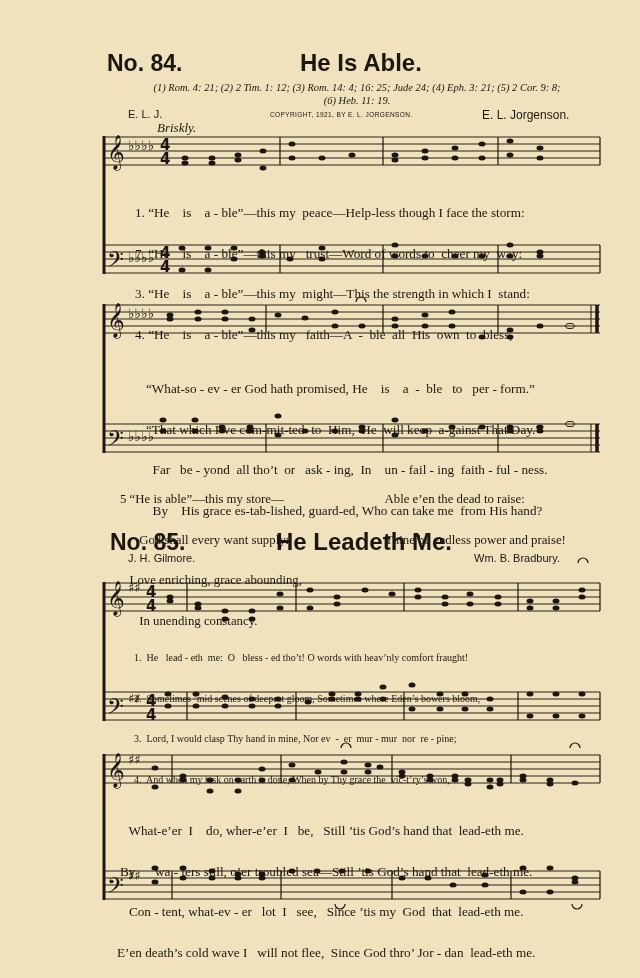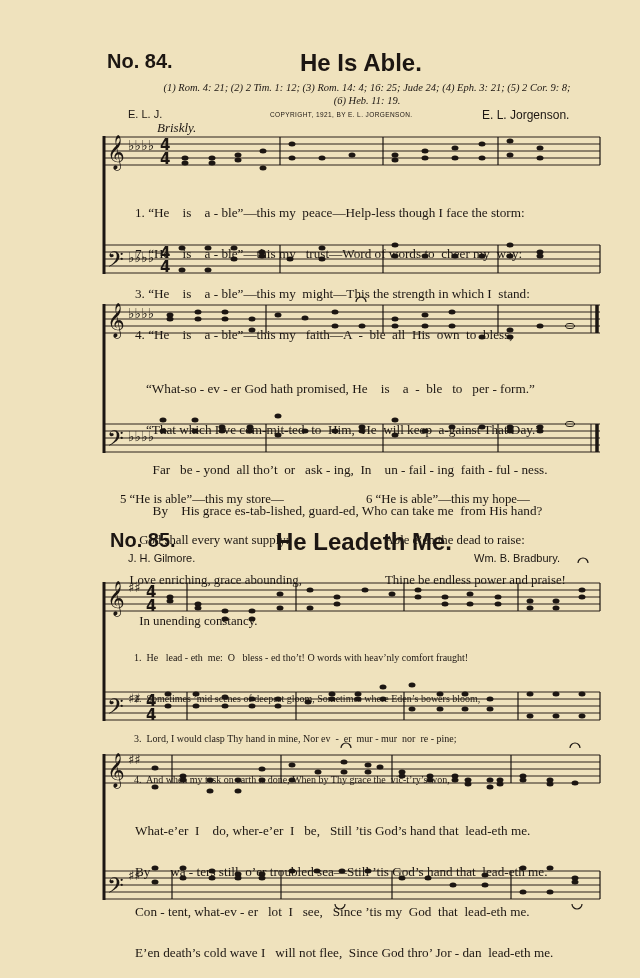--- a/index.html
+++ b/index.html
@@ -1,34 +1,34 @@
 <!DOCTYPE html>
 <html><head>
 <meta charset="utf-8">
 <style>
   html,body{margin:0;padding:0;}
   body{width:640px;height:978px;background:#efe2bd;position:relative;overflow:hidden;
        font-family:"DejaVu Serif","Liberation Serif",serif;color:#1c1612;}
   .abs{position:absolute;}
-  .hymn-no{font-family:"Liberation Sans","DejaVu Sans",sans-serif;font-size:20px;font-weight:bold;letter-spacing:0;}
+  .hymn-no{font-family:"Liberation Sans","DejaVu Sans",sans-serif;font-size:23px;font-weight:bold;letter-spacing:0;}
   .hymn-title{font-family:"Liberation Sans","DejaVu Sans",sans-serif;font-size:24px;font-weight:bold;}
   .refs{font-family:"Liberation Serif",serif;font-size:10.5px;text-align:center;width:520px;line-height:13px;}
   .credit{font-family:"Liberation Sans",sans-serif;font-size:11px;}
   .copyright{font-family:"Liberation Sans",sans-serif;font-size:6.5px;letter-spacing:0.4px;}
   .tempo{font-family:"Liberation Serif",serif;font-style:italic;font-size:13px;}
   .lyrics{font-family:"Liberation Serif",serif;font-size:13.2px;line-height:13.5px;white-space:pre;}
   .stanza{font-family:"Liberation Serif",serif;font-size:12.8px;line-height:13.5px;white-space:pre;}
   svg{position:absolute;left:0;top:0;}
 </style>
 </head>
 <body>
 
 <div class="abs hymn-no" style="left:107px;top:50px;">No. 84.</div>
 <div class="abs hymn-title" style="left:300px;top:49px;">He Is Able.</div>
-<div class="abs refs" style="left:107px;top:81px;">
+<div class="abs refs" style="left:97px;top:81px;">
   <div style="font-style:italic;">(1) Rom. 4: 21; (2) 2 Tim. 1: 12; (3) Rom. 14: 4; 16: 25; Jude 24; (4) Eph. 3: 21; (5) 2 Cor. 9: 8;</div>
   <div style="font-style:italic;">(6) Heb. 11: 19.</div>
 </div>
 <div class="abs credit" style="left:128px;top:108px;">E. L. J.</div>
 <div class="abs copyright" style="left:270px;top:111px;">COPYRIGHT, 1921, BY E. L. JORGENSON.</div>
 <div class="abs credit" style="left:482px;top:108px;font-size:12px;text-align:center;">E. L. Jorgenson.</div>
 <div class="abs tempo" style="left:157px;top:120px;">Briskly.</div>
 
 <svg width="640" height="978">
   <g stroke="#2a211a" stroke-width="1" fill="none">
@@ -430,35 +430,34 @@
   <div>  By    His grace es-tab-lished, guard-ed, Who can take me  from His hand?</div>
 </div>
 
 <div class="abs stanza" style="left:120px;top:466px;">
   <div>5 “He is able”—this my store—</div>
   <div>      God shall every want supply:</div>
   <div>   Love enriching, grace abounding,</div>
   <div>      In unending constancy.</div>
 </div>
 <div class="abs stanza" style="left:366px;top:466px;">
-  <div>6 “He is able”—this my hope—</div>
   <div>      Able e’en the dead to raise:</div>
   <div>      Thine be endless power and praise!</div>
 </div>
 
 <div class="abs hymn-no" style="left:110px;top:529px;">No. 85.</div>
 <div class="abs hymn-title" style="left:276px;top:528px;">He Leadeth Me.</div>
 <div class="abs credit" style="left:128px;top:552px;">J. H. Gilmore.</div>
 <div class="abs credit" style="left:474px;top:552px;">Wm. B. Bradbury.</div>
 
 <div class="abs lyrics" style="left:134px;top:624px;font-size:10px;">
   <div>1.  He   lead - eth  me:  O   bless - ed tho’t! O words with heav’nly comfort fraught!</div>
   <div>2.  Sometimes ’mid scenes of deepest gloom, Sometimes where Eden’s bowers bloom,</div>
   <div>3.  Lord, I would clasp Thy hand in mine, Nor ev  -  er  mur - mur  nor  re - pine;</div>
   <div>4.  And when my task on earth is done, When by Thy grace the  vic-t’ry’s won,</div>
 </div>
 
-<div class="abs lyrics" style="left:135px;top:797px;">
+<div class="abs lyrics" style="left:117px;top:797px;text-align:center;">
   <div>What-e’er  I    do, wher-e’er  I   be,   Still ’tis God’s hand that  lead-eth me.</div>
   <div>By      wa - ters still, o’er troubled sea—Still ’tis God’s hand that  lead-eth me.</div>
   <div>Con - tent, what-ev - er   lot  I   see,   Since ’tis my  God  that  lead-eth me.</div>
   <div>E’en death’s cold wave I   will not flee,  Since God thro’ Jor - dan  lead-eth me.</div>
 </div>
 
 </body></html>

